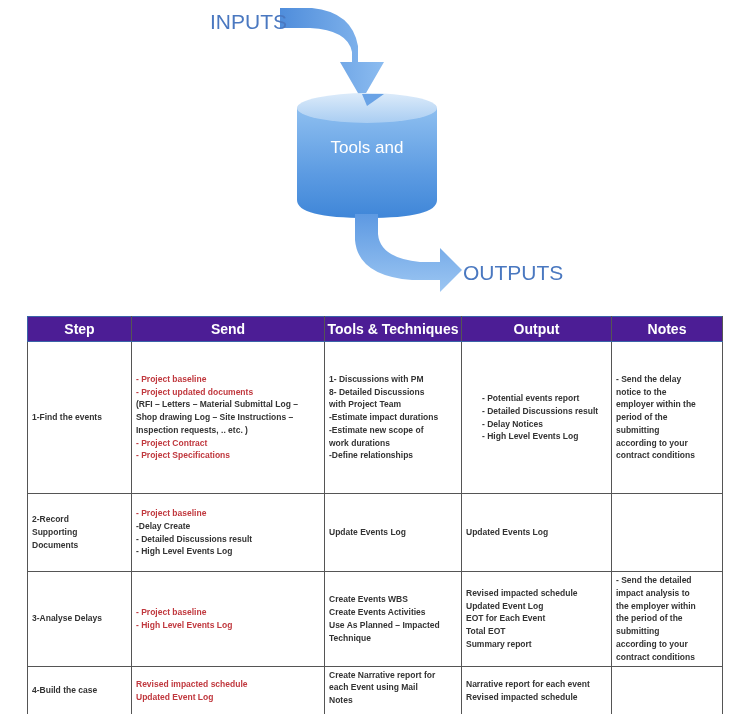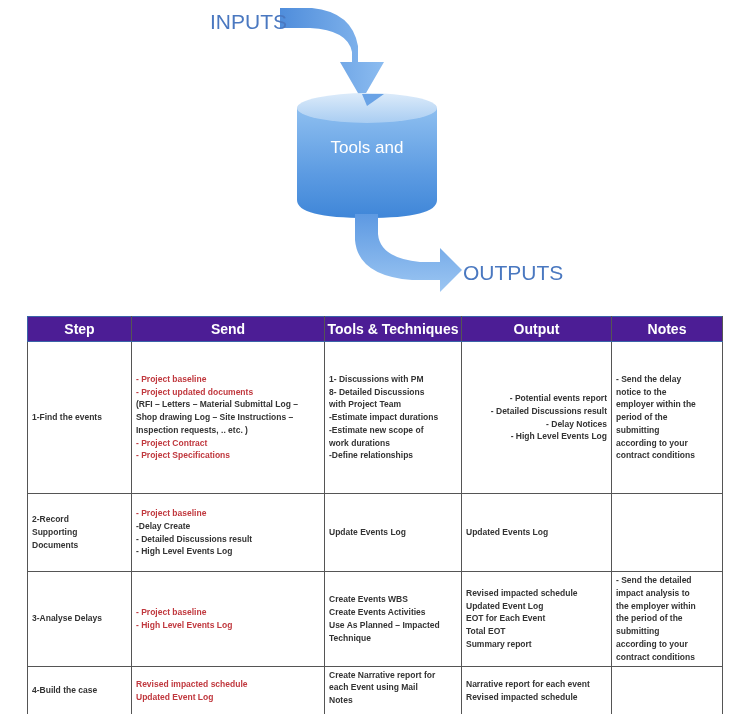--- a/index.html
+++ b/index.html
@@ -95,21 +95,21 @@
       </td>
       <td>
         <span class="line">1- Discussions with PM</span>
         <span class="line">8- Detailed Discussions</span>
         <span class="line">with Project Team</span>
         <span class="line">-Estimate impact durations</span>
         <span class="line">-Estimate new scope of</span>
         <span class="line">work durations</span>
         <span class="line">-Define relationships</span>
       </td>
-      <td style="text-align:right; padding-left:20px;margin-top:16px;">
+      <td style="text-align:left; padding-left:20px;margin-top:16px;">
         <span class="line">- Potential events report</span>
         <span class="line">- Detailed Discussions result</span>
         <span class="line">- Delay Notices</span>
         <span class="line">- High Level Events Log</span>
       </td>
       <td>
         <span class="line">- Send the delay</span>
         <span class="line">notice to the</span>
         <span class="line">employer within the</span>
         <span class="line">period of the</span>

